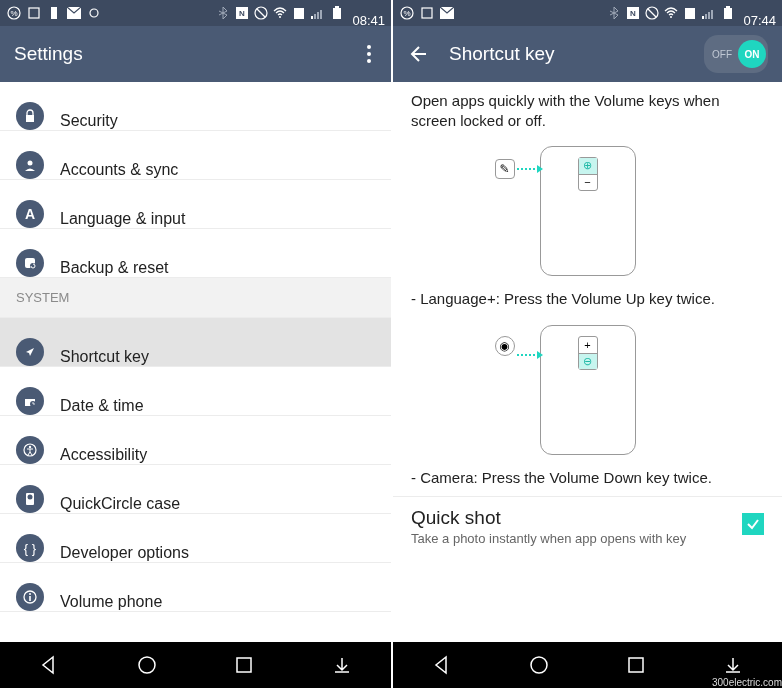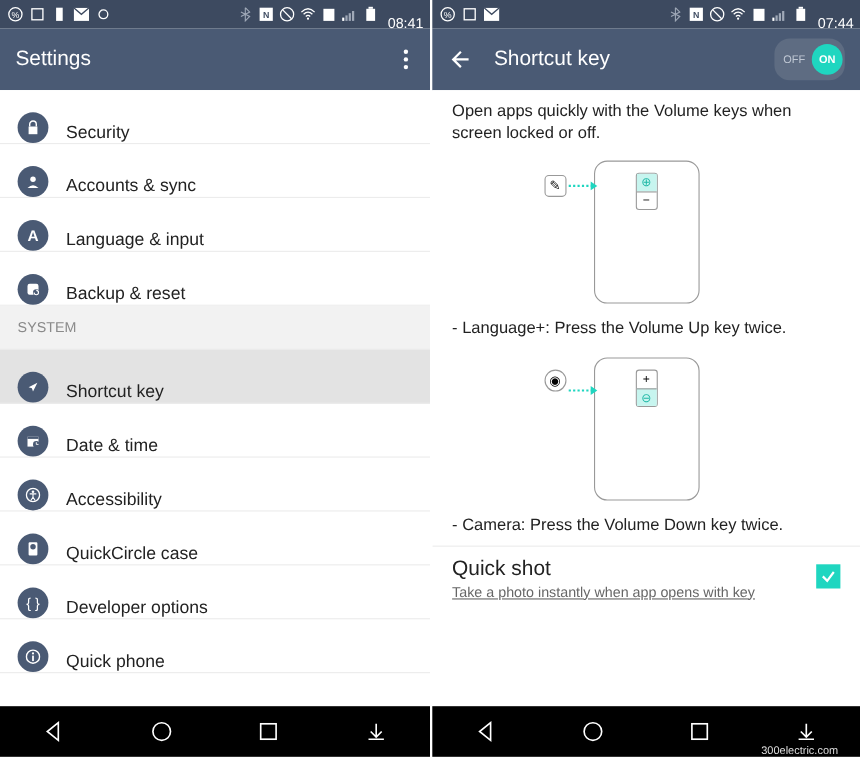--- a/index.html
+++ b/index.html
@@ -51,33 +51,33 @@
   .side-ic { position: absolute; left: -46px; top: 12px; width: 20px; height: 20px; border: 1px solid #999; border-radius: 4px; display: flex; align-items: center; justify-content: center; font-size: 12px; }
   .side-ic.cam { border-radius: 50%; top: 10px; }
   .dotted { position: absolute; border-top: 2px dotted #1fd6c0; width: 22px; top: 21px; left: -24px; }
   .dotted .arrow { position: absolute; right: -4px; top: -5px; width: 0; height: 0; border-top: 4px solid transparent; border-bottom: 4px solid transparent; border-left: 6px solid #1fd6c0; }
 
   .desc { padding: 4px 18px 10px; font-size: 15px; color: #222; }
 
   .qs { padding: 10px 18px 10px; display: flex; align-items: flex-start; }
   .qs-text { flex: 1; }
   .qs-text .h { font-size: 19px; color: #222; margin-bottom: 2px; }
-  .qs-text .s { font-size: 13px; color: #666; line-height: 1.25; text-decoration: underline; }
+  .qs-text .s { font-size: 13px; color: #666; line-height: 1.25; }
   .checkbox { width: 22px; height: 22px; background: #1fd6c0; display: flex; align-items: center; justify-content: center; color: #fff; margin-top: 6px; }
 
   .navbar {
     height: 46px; background: #000; display: flex; align-items: center;
     justify-content: space-around; color: #fff;
   }
   .navbar .nb { width: 40px; height: 40px; display: flex; align-items: center; justify-content: center; }
 
   .more-dots { display: flex; flex-direction: column; gap: 3px; padding: 0 6px; }
   .more-dots span { width: 4px; height: 4px; background: #fff; border-radius: 50%; }
 
-  .watermark { position: absolute; right: 20px; bottom: 0; font-size: 10px; color: #ddd; text-align: right; }
+  .watermark { position: absolute; right: 0; bottom: 0; font-size: 10px; color: #ddd; text-align: right; }
 </style>
 </head>
 <body>
 
 <div class="screens">
 
   <div class="screen">
     <div class="statusbar">
       <div class="left-icons">
         <span class="status-ic">
@@ -249,21 +249,21 @@
           <span>Developer options</span>
         </div>
         <div class="list-item">
           <div class="icon">
               <svg width="14" height="14" viewBox="0 0 14 14">
                 <circle cx="7" cy="7" r="6" fill="none" stroke="#fff" stroke-width="1.3"></circle>
                 <circle cx="7" cy="4" r="1" fill="#fff"></circle>
                 <rect x="6.2" y="6" width="1.6" height="5" fill="#fff"></rect>
               </svg>
             </div>
-          <span>Quick phone</span>
+          <span>Volume phone</span>
         </div>
       </div>
     </div>
 
     <div class="navbar">
       <div class="nb">
           <svg width="22" height="22" viewBox="0 0 22 22">
             <path d="M15 3 L5 11 L15 19 Z" fill="none" stroke="#fff" stroke-width="1.5"></path>
           </svg>
         </div>

